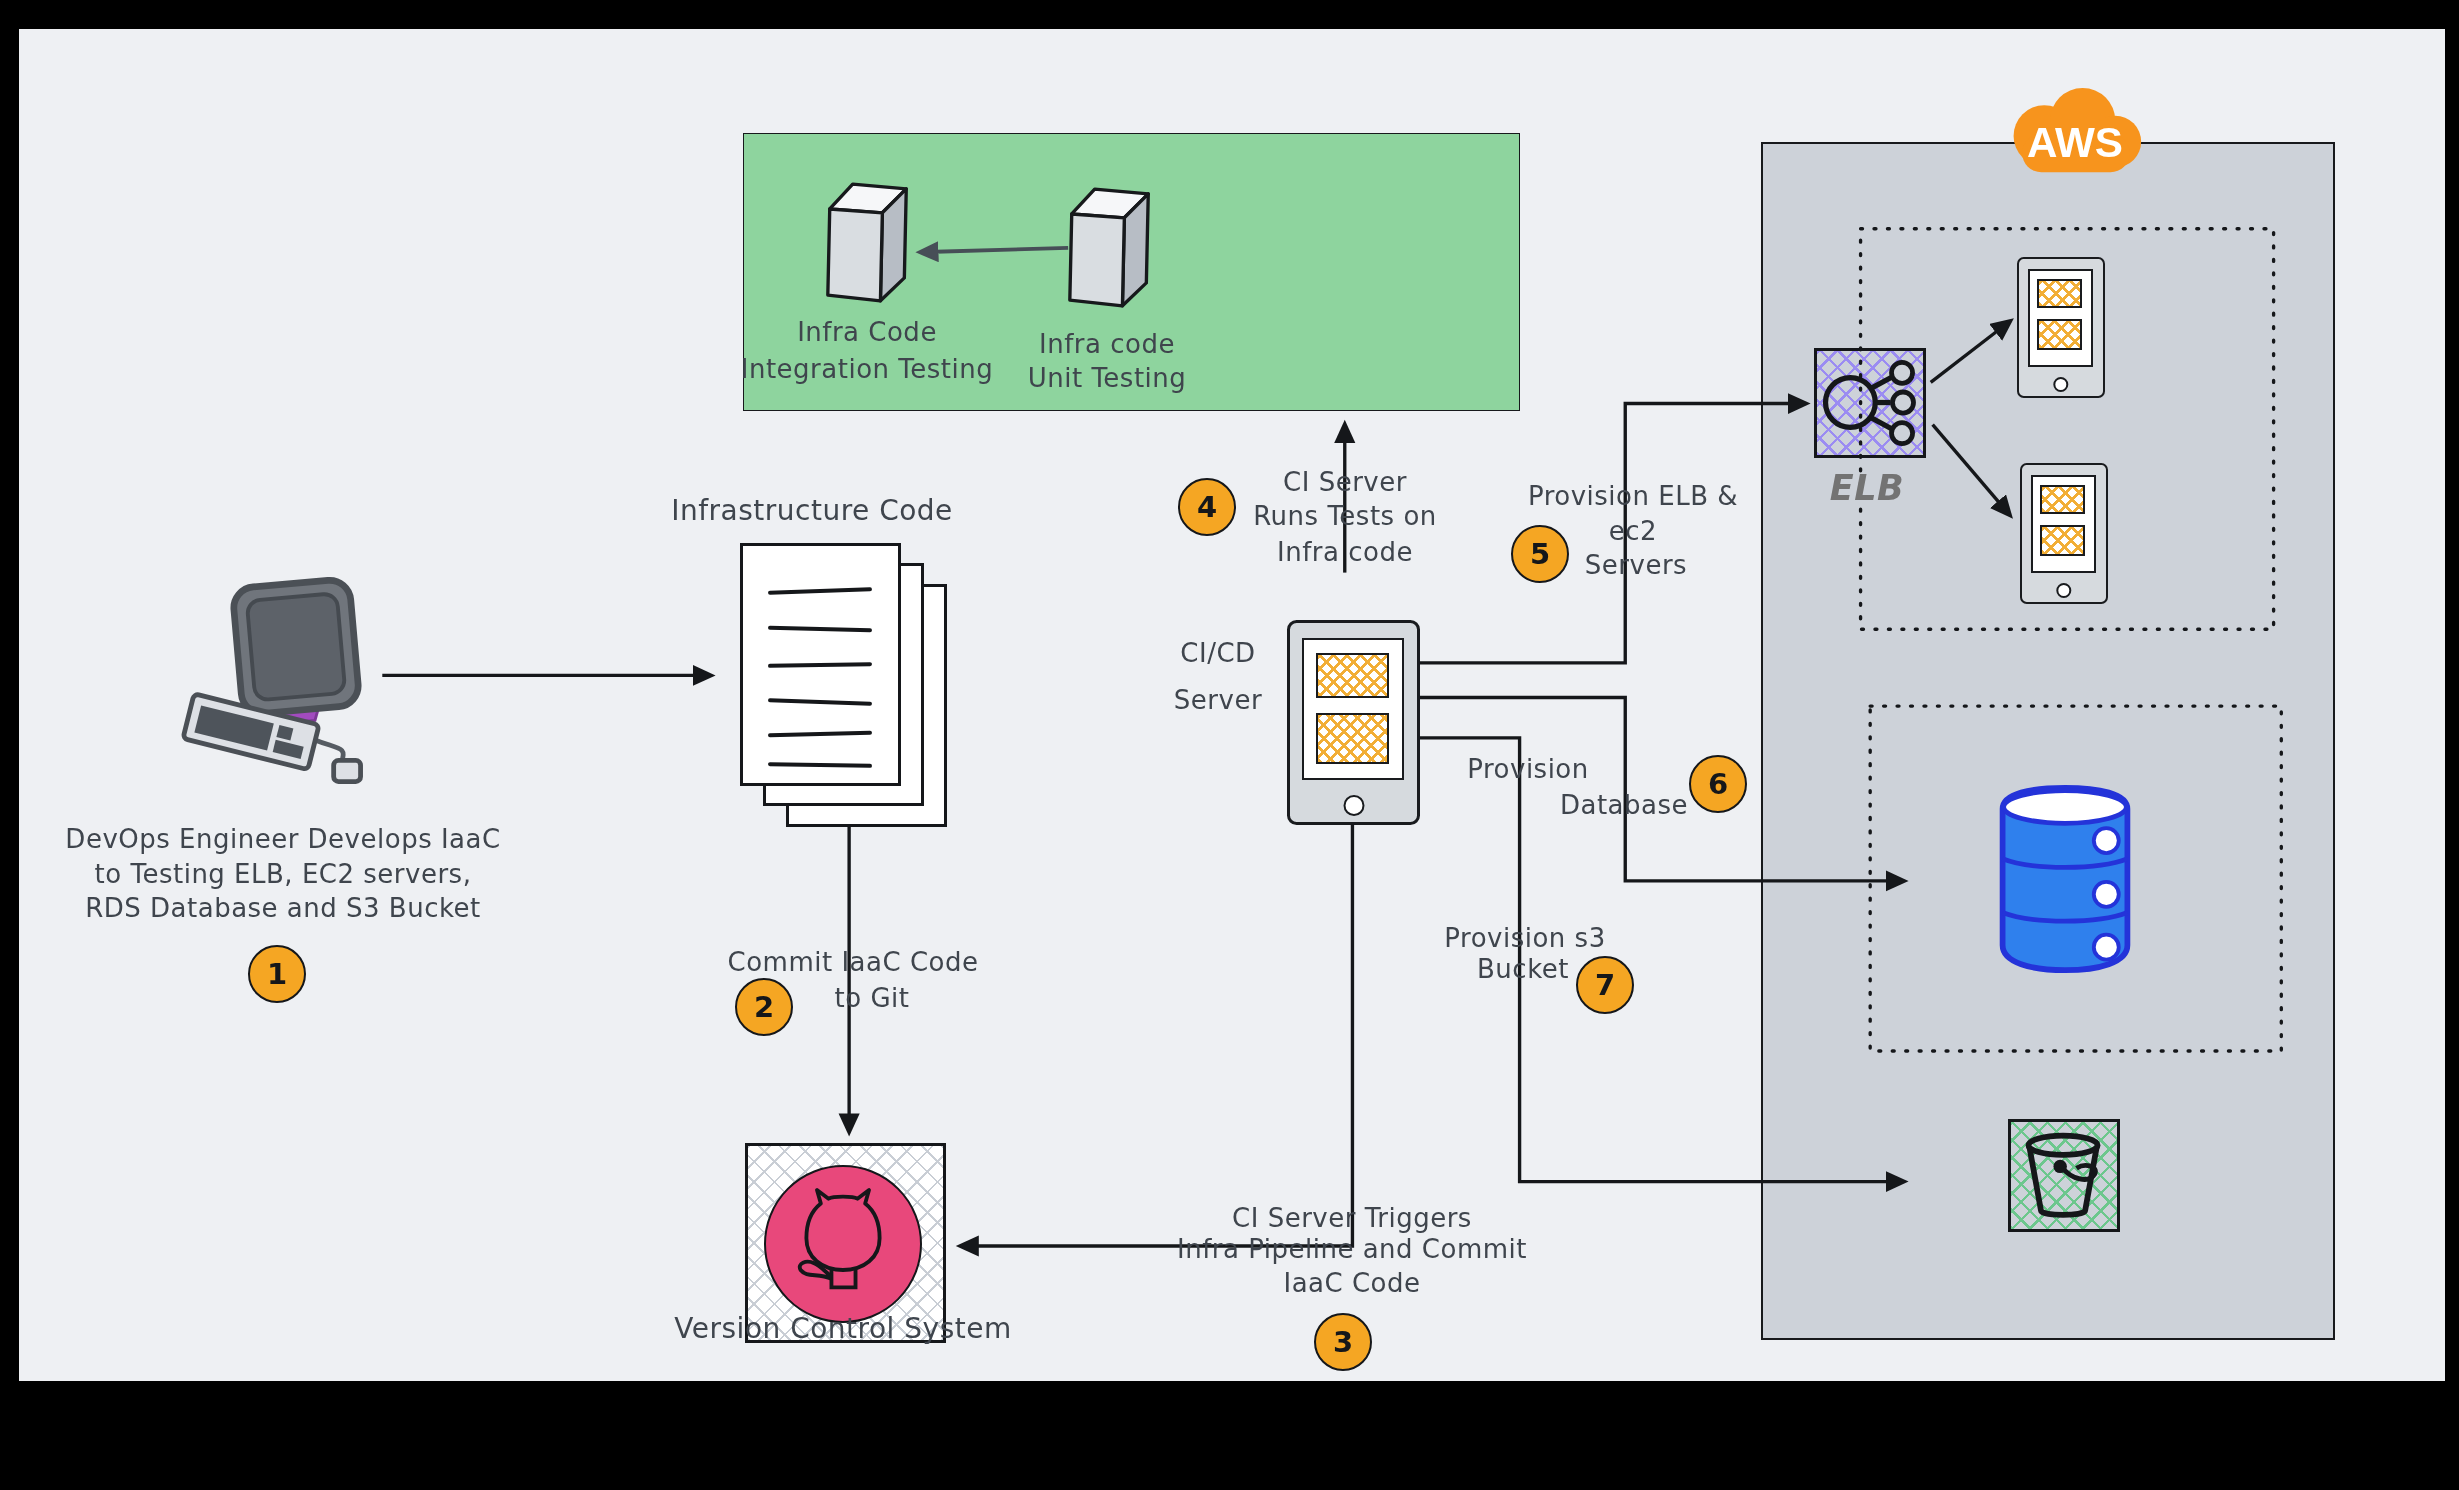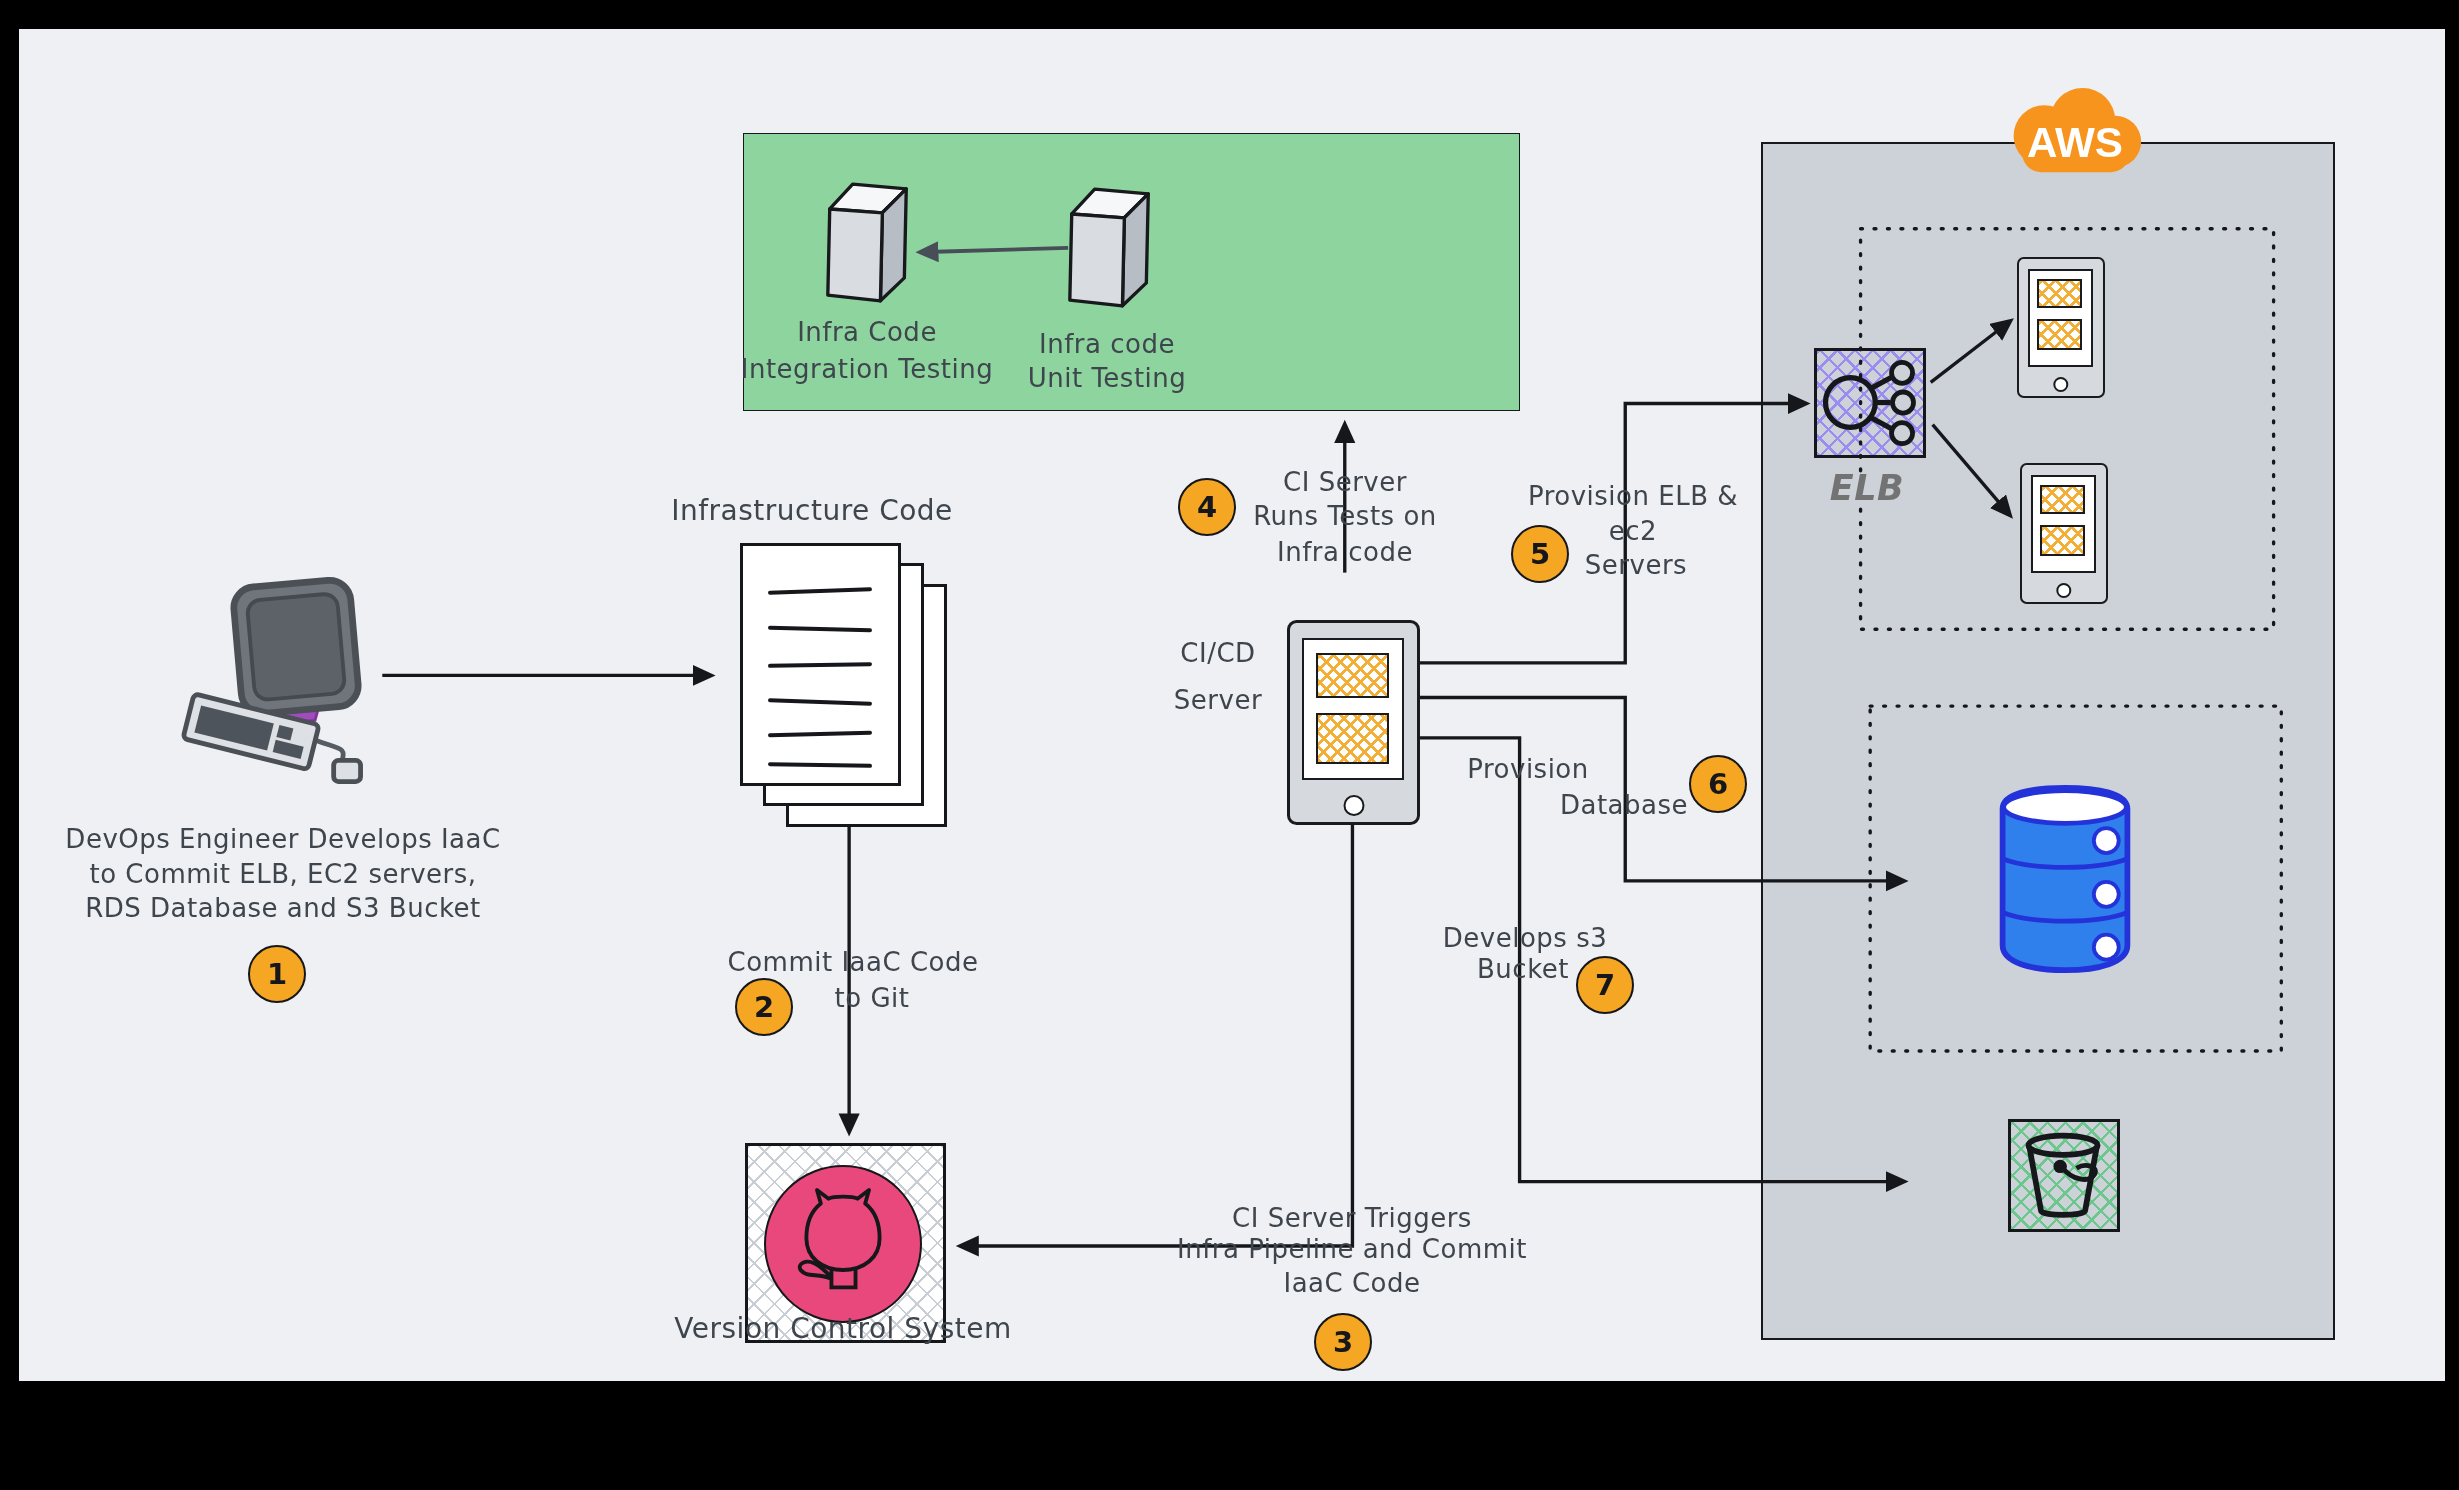--- a/index.html
+++ b/index.html
@@ -193,21 +193,21 @@
     <polyline points="2010,398 2080,344" fill="none" stroke="#15171a" stroke-width="3.5" marker-end="url(#ah)"></polyline>
     <polyline points="2012,442 2082,524" fill="none" stroke="#15171a" stroke-width="3.5" marker-end="url(#ah)"></polyline>
   </svg>
 
   <div class="txt" style="left:867px;top:317px">Infra Code</div>
   <div class="txt" style="left:867px;top:354px">Integration Testing</div>
   <div class="txt" style="left:1107px;top:329px">Infra code</div>
   <div class="txt" style="left:1107px;top:363px">Unit Testing</div>
 
   <div class="txt" style="left:283px;top:824px">DevOps Engineer Develops IaaC</div>
-  <div class="txt" style="left:283px;top:859px">to Commit ELB, EC2 servers,</div>
+  <div class="txt" style="left:283px;top:859px">to Testing ELB, EC2 servers,</div>
   <div class="txt" style="left:283px;top:893px">RDS Database and S3 Bucket</div>
 
   <div class="txt big" style="left:812px;top:494px">Infrastructure Code</div>
 
   <div class="txt" style="left:853px;top:947px">Commit IaaC Code</div>
   <div class="txt" style="left:872px;top:983px">to Git</div>
 
   <div class="txt big" style="left:843px;top:1312px">Version Control System</div>
 
   <div class="txt" style="left:1218px;top:638px">CI/CD</div>
@@ -217,21 +217,21 @@
   <div class="txt" style="left:1345px;top:501px">Runs Tests on</div>
   <div class="txt" style="left:1345px;top:537px">Infra code</div>
 
   <div class="txt" style="left:1633px;top:481px">Provision ELB &amp;</div>
   <div class="txt" style="left:1633px;top:516px">ec2</div>
   <div class="txt" style="left:1636px;top:550px">Servers</div>
 
   <div class="txt" style="left:1528px;top:754px">Provision</div>
   <div class="txt" style="left:1624px;top:790px">Database</div>
 
-  <div class="txt" style="left:1525px;top:923px">Develops s3</div>
+  <div class="txt" style="left:1525px;top:923px">Provision s3</div>
   <div class="txt" style="left:1523px;top:954px">Bucket</div>
 
   <div class="txt" style="left:1352px;top:1203px">CI Server Triggers</div>
   <div class="txt" style="left:1352px;top:1234px">Infra Pipeline and Commit</div>
   <div class="txt" style="left:1352px;top:1268px">IaaC Code</div>
 
   <div class="txt elb-label" style="left:1867px;top:468px">ELB</div>
 
   <div class="badge" style="left:248px;top:945px">1</div>
   <div class="badge" style="left:735px;top:978px">2</div>

